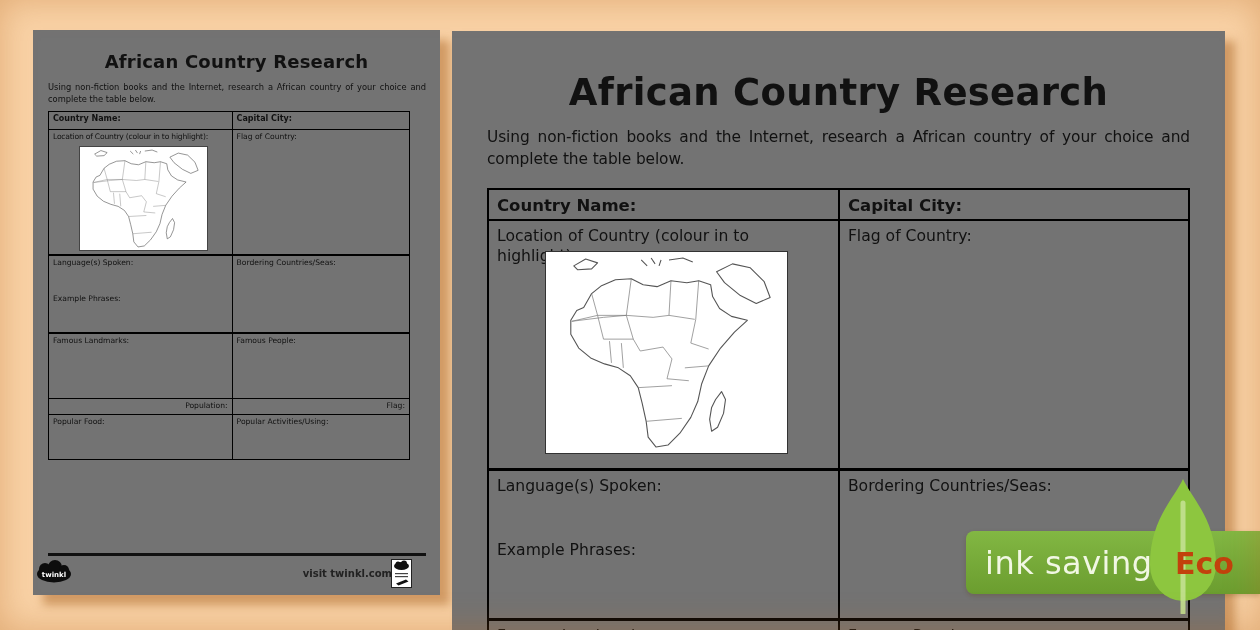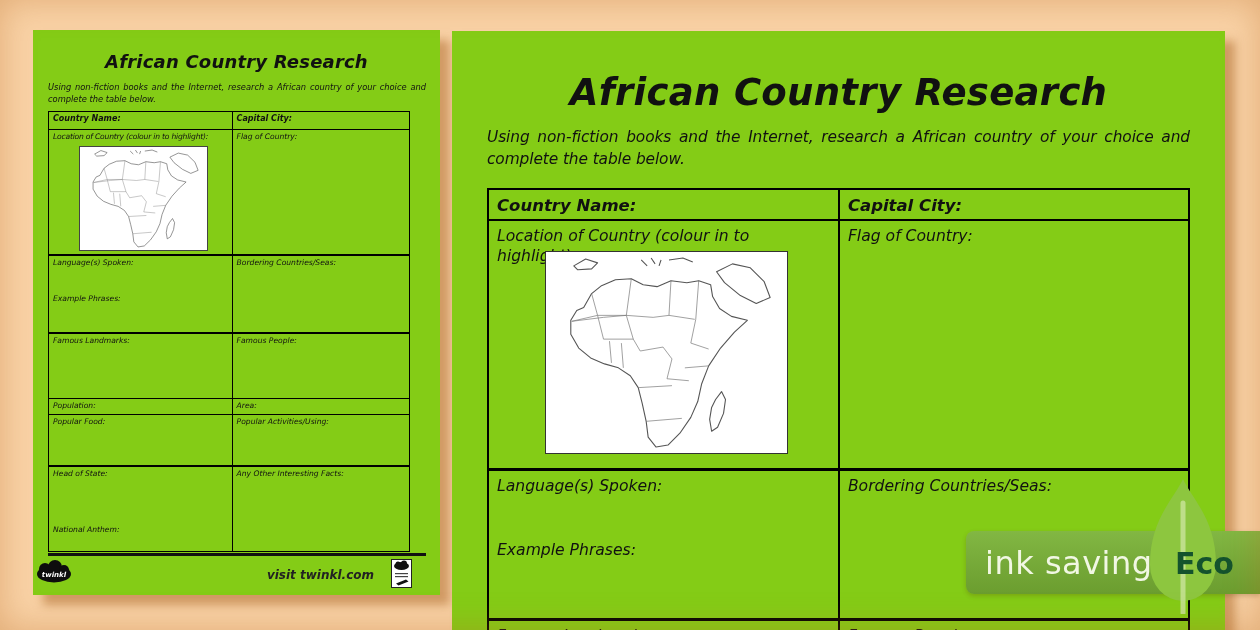--- a/index.html
+++ b/index.html
@@ -7,48 +7,47 @@
   .screen {
     position:relative; width:1260px; height:630px; overflow:hidden;
     background:#f9d2a6;
     font-family:"DejaVu Sans", sans-serif; color:#111;
   }
   .vignette {
     position:absolute; inset:0; z-index:40; pointer-events:none;
     box-shadow: inset 0 0 34px rgba(186,108,38,.38);
   }
   .page {
-    position:absolute; background:#84cc16; z-index:2;
+    position:absolute; background:#737373; z-index:2;
     box-shadow: 10px 10px 9px rgba(170,100,35,.5);
-    font-style: italic;
   }
   
   .page-left { left:33px; top:30px; width:407px; height:565px; }
   .l-title { position:absolute; top:21px; left:0; width:100%; text-align:center;
              font-size:18px; font-weight:bold; letter-spacing:.2px; }
   .l-intro { position:absolute; top:51px; left:15px; width:378px;
              font-size:8.3px; line-height:1.45; text-align:justify; }
   .l-table { position:absolute; top:81px; left:15px; width:362px;
              border:1.5px solid #000; }
   .l-row { display:grid; grid-template-columns: 51% 49%; position:relative; }
   .l-row + .l-row { border-top:1px solid #000; }
   .l-row.sep { border-top:2px solid #000; }
   .l-cell { padding:2px 4px; font-size:7.6px; line-height:1.25; position:relative; }
   .l-cell.first { border-right:1px solid #000; }
   .l-cell .squeeze { letter-spacing:-0.2px; }
   .l-cell.bold { font-weight:bold; font-size:8px; }
   .h17 { height:17px; } .h125 { height:125px; } .h78 { height:78px; }
-  .h66 { height:66px; } .h16 { height:16px; } .h51 { height:51px; } .h86 { height:86px; }
+  .h66 { height:66px; } .h16 { height:16px;text-align:right; } .h51 { height:45px; } .h86 { height:86px; }
   .l-map { position:absolute; left:30px; top:16px; width:129px; height:105px;
            border:1px solid #444; background:#fff; }
   .l-sub27 { margin-top:27px; }
   .l-sub47 { margin-top:47px; }
   .l-rule { position:absolute; left:15px; top:523px; width:378px; height:3px; background:#111; }
   .l-logo { position:absolute; left:1px; top:530px; }
-  .l-visit { position:absolute; top:538px; right:66px; font-size:12px; font-weight:bold; color:#222; }
+  .l-visit { position:absolute; top:538px; right:48px; font-size:10px; font-weight:bold; color:#222; }
   .l-stamp { position:absolute; top:529px; right:28px; width:21px; height:29px;
              border:1px solid #222; background:#fff; }
   
   .page-right { left:452px; top:31px; width:773px; height:700px; }
   .r-title { position:absolute; top:40px; left:0; width:100%; text-align:center;
              font-size:37px; font-weight:bold; letter-spacing:.3px; }
   .r-intro { position:absolute; top:96px; left:35px; width:703px;
              font-size:15.4px; line-height:1.42; text-align:justify; letter-spacing:-.1px; }
   .r-table { position:absolute; top:157px; left:35px; width:703px; border:2.5px solid #000; }
   .r-row { display:grid; grid-template-columns: 50.2% 49.8%; position:relative; }
@@ -68,21 +67,21 @@
     border-radius:8px 0 0 8px;
     background:linear-gradient(#82b743, #6b9d2f);
     box-shadow: 0 2px 4px rgba(90,60,10,.25);
   }
   .eco-banner-label {
     position:absolute; left:19px; top:13px; font-size:32px; color:#f1f7e3;
     letter-spacing:.5px;
   }
   .eco-leaf { position:absolute; left:1146px; top:477px; width:74px; height:137px; z-index:21; }
   .eco-text { position:absolute; left:1146px; top:546px; width:74px; z-index:22;
-              text-align:center; font-size:30px; font-weight:bold; color:#14532d;padding-left:29px; }
+              text-align:center; font-size:30px; font-weight:bold; color:#c2410c;padding-left:29px; }
 </style>
 </head>
 <body>
 
 <div class="screen">
 
   <div class="page page-left">
     <div class="l-title">African Country Research</div>
     <div class="l-intro">Using non-fiction books and the Internet, research a African country of your choice and complete the table below.</div>
 
@@ -117,32 +116,25 @@
           <div class="l-sub27">Example Phrases:</div>
         </div>
         <div class="l-cell">Bordering Countries/Seas:</div>
       </div>
       <div class="l-row sep h66">
         <div class="l-cell first">Famous Landmarks:</div>
         <div class="l-cell">Famous People:</div>
       </div>
       <div class="l-row h16">
         <div class="l-cell first">Population:</div>
-        <div class="l-cell">Area:</div>
+        <div class="l-cell">Flag:</div>
       </div>
       <div class="l-row h51">
         <div class="l-cell first">Popular Food:</div>
         <div class="l-cell">Popular Activities/Using:</div>
-      </div>
-      <div class="l-row sep h86">
-        <div class="l-cell first">
-          <div>Head of State:</div>
-          <div class="l-sub47">National Anthem:</div>
-        </div>
-        <div class="l-cell">Any Other Interesting Facts:</div>
       </div>
     </div>
 
     <div class="l-rule"></div>
     <div class="l-logo">
       <svg width="40" height="25" viewBox="0 0 40 25">
         <ellipse cx="20" cy="14" rx="17" ry="8.5" fill="#0d0d0d"></ellipse>
         <circle cx="11" cy="9" r="6" fill="#0d0d0d"></circle>
         <circle cx="21" cy="7" r="7" fill="#0d0d0d"></circle>
         <circle cx="30" cy="10" r="5" fill="#0d0d0d"></circle>

